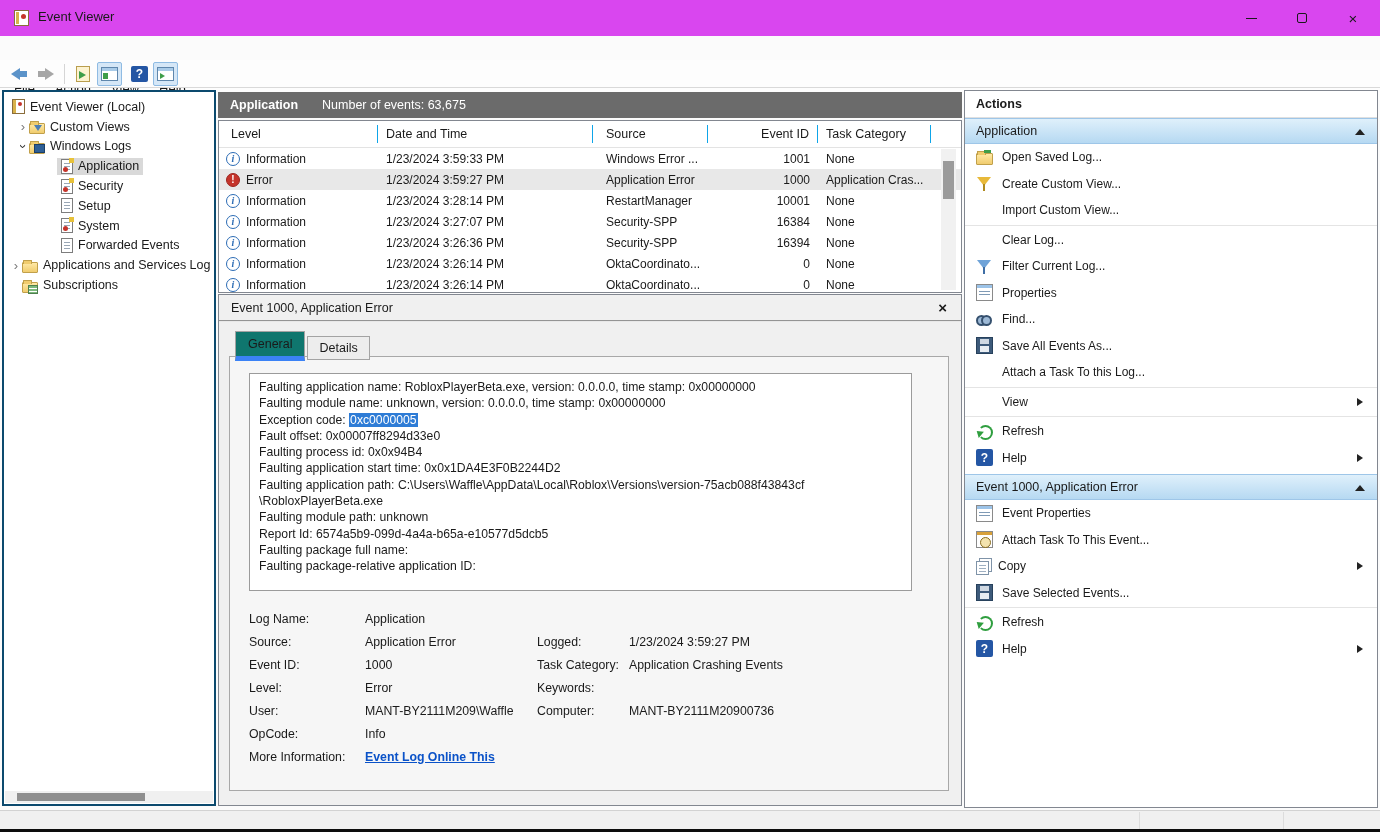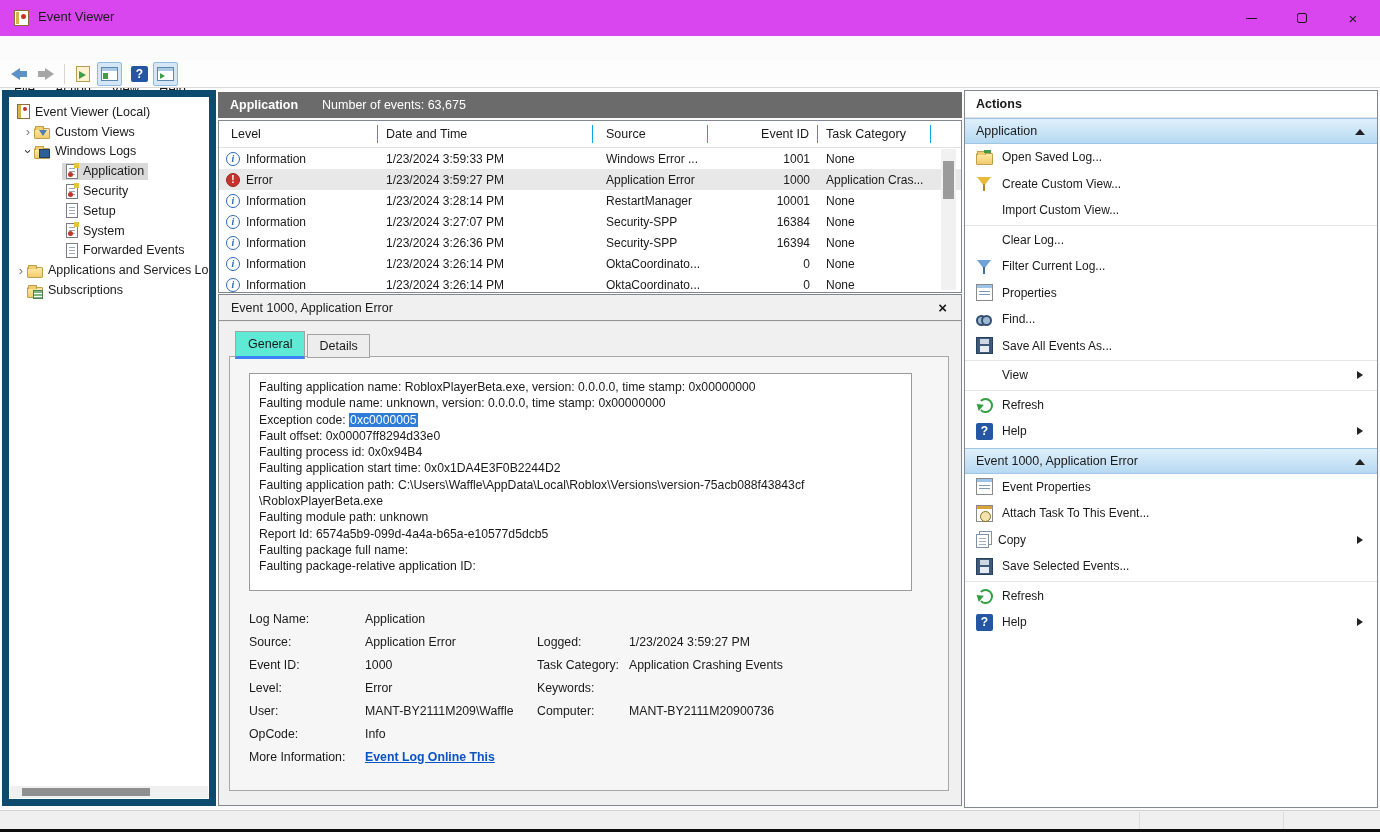--- a/index.html
+++ b/index.html
@@ -30,21 +30,21 @@
   .tb-sep { position:absolute; left:64px; top:4px; width:1px; height:20px; background:#d5d5d5; }
   .tb-win { position:relative; width:17px; height:14px; border:1px solid #5f87ad; background:#fff; }
   .tb-win::before { content:""; position:absolute; left:0; top:0; right:0; height:3px; background:#a9cbe8; }
   .tb-win.left-pane::after { content:""; position:absolute; left:1px; top:5px; width:5px; height:6px; background:#3f9e49; }
   .tb-win.right-pane::after { content:""; position:absolute; left:2px; top:5px; width:0; height:0; border-top:3px solid transparent; border-bottom:3px solid transparent; border-left:5px solid #3f9e49; }
   .tb-help { width:17px; height:16px; background:#2456a4; color:#fff; font-weight:bold; font-size:12px; display:flex; align-items:center; justify-content:center; border-radius:2px; }
   .tb-doc { position:relative; width:14px; height:16px; background:#fdf3d0; border:1px solid #b99e4e; }
   .tb-doc::after { content:""; position:absolute; left:2px; top:4px; width:0; height:0; border-top:4px solid transparent; border-bottom:4px solid transparent; border-left:7px solid #3f9e49; }
 
   
-  .tree-panel { position:absolute; left:2px; top:90px; width:214px; height:716px; background:#fff; border:7px solid #0c4a6e; overflow:hidden; }
+  .tree-panel { position:absolute; left:2px; top:90px; width:214px; height:716px; background:#fff; border:2px solid #0c4a6e; overflow:hidden; }
   .actions-panel { position:absolute; left:964px; top:90px; width:414px; height:718px; background:#fff; border:1px solid #828790; overflow:hidden; }
 
   
   .trow { display:flex; align-items:center; height:19.8px; white-space:nowrap; }
   .trow .exp { width:12px; text-align:center; color:#7a7a7a; font-size:13px; flex:none; }
   .exp.open { transform:rotate(90deg); color:#333; }
   .tlabel { margin-left:5px; font-size:12.5px; }
   .wrap { display:flex; align-items:center; padding:1px 4px 1px 2px; }
   .wrap.selected { background:#d9d9d9; }
   .ind0 { padding-left:6px; } .ind1 { padding-left:13px; } .ind2 { padding-left:53px; } .indA { padding-left:6px; }
@@ -86,21 +86,21 @@
   .vscroll { position:absolute; right:5px; top:28px; bottom:2px; width:15px; background:#f1f1f1; }
   .vscroll .thumb { position:absolute; left:2px; top:12px; width:11px; height:38px; background:#9b9b9b; }
 
   
   .detail-pane { position:absolute; left:218px; top:294px; width:744px; height:512px; background:#f0f0f0; border:1px solid #828790; }
   .dhead { position:relative; height:27px; border-bottom:2px groove #e8e8e8; }
   .dhead .dtitle { position:absolute; left:12px; top:6px; font-size:12.5px; }
   .dclose { position:absolute; right:14px; top:4px; font-size:15px; font-weight:bold; }
   .tabs { position:absolute; left:16px; top:36px; display:flex; align-items:flex-end; z-index:3; }
   .tab { padding:4px 11px; font-size:12.5px; border:1px solid #a3a3a3; background:#ededed; margin-right:2px; }
-  .tab.active { background:#5eead4; border-bottom:3px solid #3b82f6; padding:5px 12px; margin-bottom:-1px; }
+  .tab.active { background:#0f766e; border-bottom:5px solid #3b82f6; padding:5px 12px; margin-bottom:-1px; }
   .tab-content { position:absolute; left:10px; right:12px; top:61px; bottom:14px; background:#f6f6f6; border:1px solid #a8a8a8; }
   .fault-box { position:absolute; left:19px; top:16px; width:663px; height:218px; background:#fff; border:1px solid #9b9b9b; padding:5px 9px; line-height:16.3px; font-size:12.2px; overflow:hidden; }
   .hl { background:#2e7cd6; color:#fff; padding:0 1px; }
   .dgrid { position:absolute; left:19px; top:250px; right:12px; }
   .drow { display:flex; height:23px; align-items:center; font-size:12.3px; }
   .dl1 { width:116px; flex:none; } .dv1 { width:172px; flex:none; } .dl2 { width:92px; flex:none; } .dv2 { flex:1; }
   .link { color:#0a52c8; text-decoration:underline; font-weight:bold; }
 
   
   .actions-title { height:27px; display:flex; align-items:center; border-bottom:1px solid #e0e0e0; }
@@ -469,20 +469,24 @@
         <span class="alabel">Properties</span>
       </div>
     <div class="aitem">
         <span class="aicon ai-find"></span>
         <span class="alabel">Find...</span>
       </div>
     <div class="aitem">
         <span class="aicon ai-save"></span>
         <span class="alabel">Save All Events As...</span>
       </div>
+    <div class="aitem">
+        <span class="aicon"></span>
+        <span class="alabel">Attach a Task To this Log...</span>
+      </div>
     <div class="asep"></div>
     <div class="aitem">
         <span class="aicon"></span>
         <span class="alabel">View</span>
         <span class="tri-right"></span>
       </div>
     <div class="asep"></div>
     <div class="aitem">
         <span class="aicon ai-refresh"></span>
         <span class="alabel">Refresh</span>

